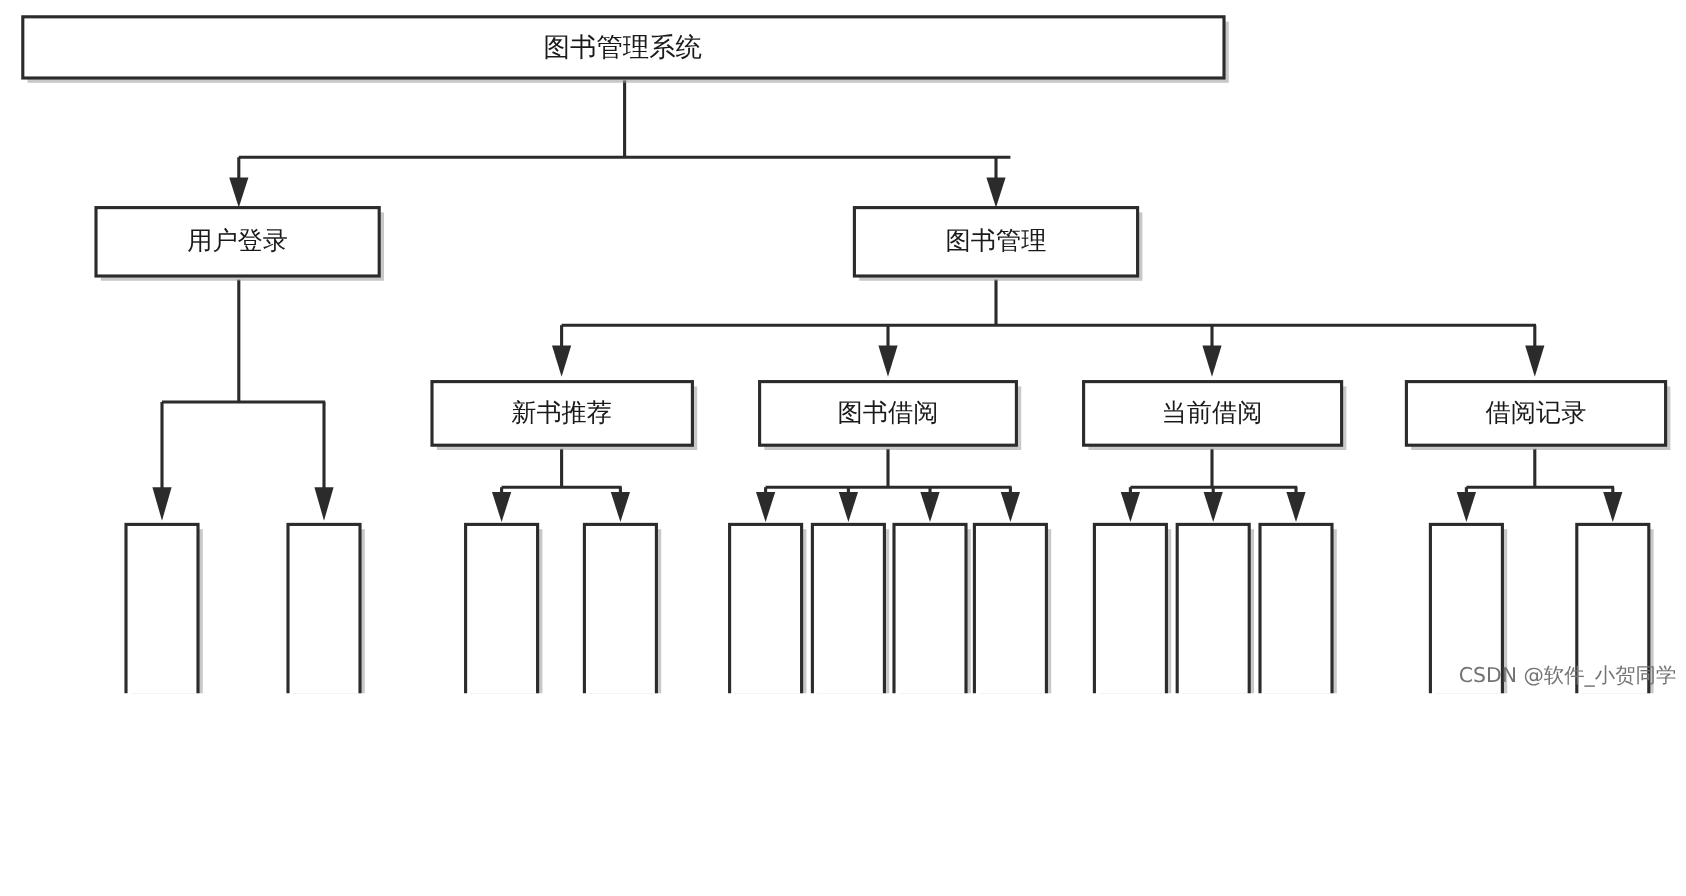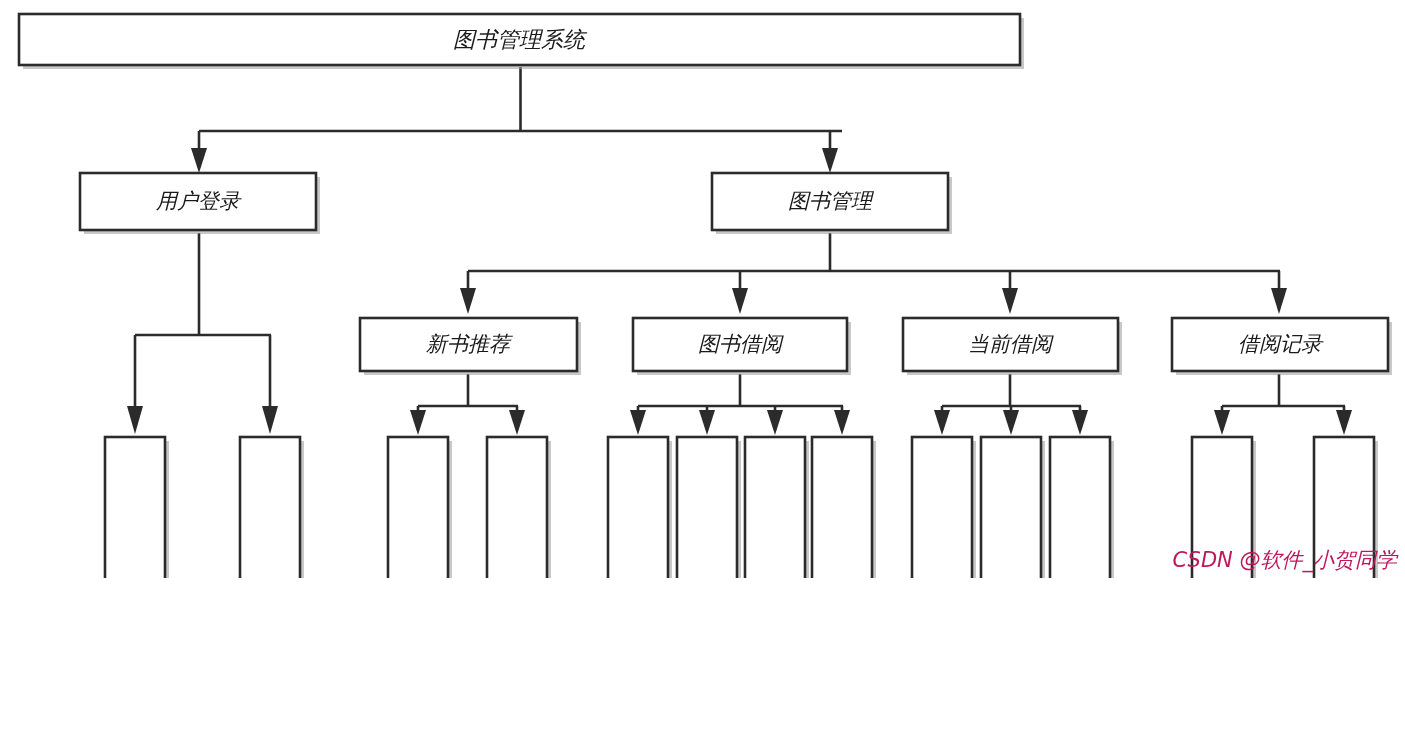--- a/index.html
+++ b/index.html
@@ -10,21 +10,20 @@
   }
   body {
     font-family: "DejaVu Sans", "Liberation Sans", sans-serif;
   }
   #diagram-root {
     position: relative;
     width: 1405px;
     height: 578px;
     background: #ffffff;
     overflow: hidden;
-    font-style: italic;
   }
   svg#tree-svg {
     position: absolute;
     left: 0;
     top: 0;
     width: 1405px;
     height: 747px;
     display: block;
   }
   .node-box {
@@ -71,22 +70,22 @@
     justify-content: center;
     text-align: center;
     pointer-events: none;
     user-select: none;
   }
   #watermark {
     position: absolute;
     right: 8px;
     bottom: 4px;
     font-family: "DejaVu Sans", "Liberation Sans", sans-serif;
-    font-size: 21px;
-    color: #be185d;
+    font-size: 17px;
+    color: #737373;
     white-space: nowrap;
     user-select: none;
   }
 </style>
 </head>
 <body>
 
 <div id="diagram-root">
 
   <svg id="tree-svg" viewBox="0 0 1405 747">

